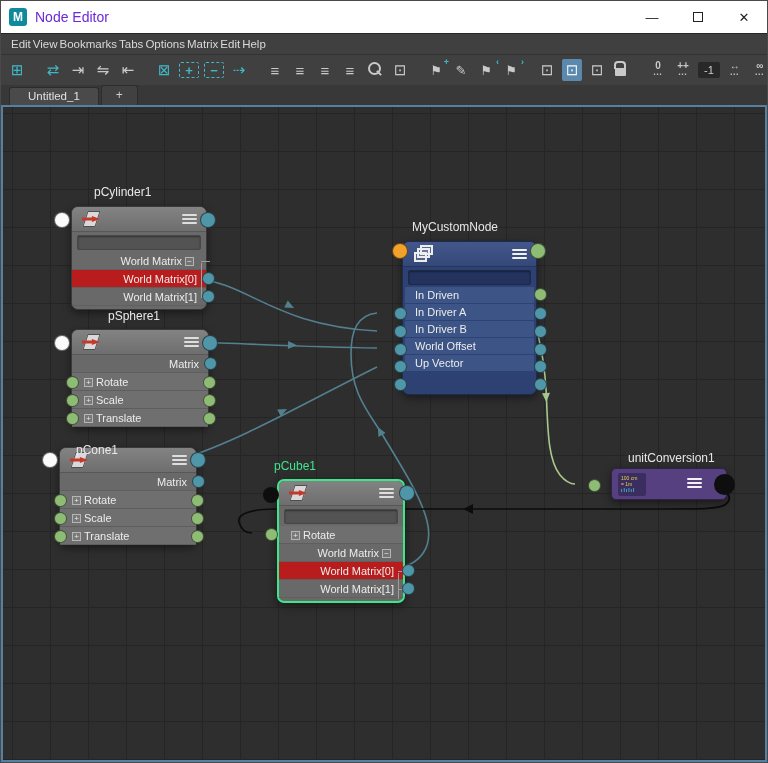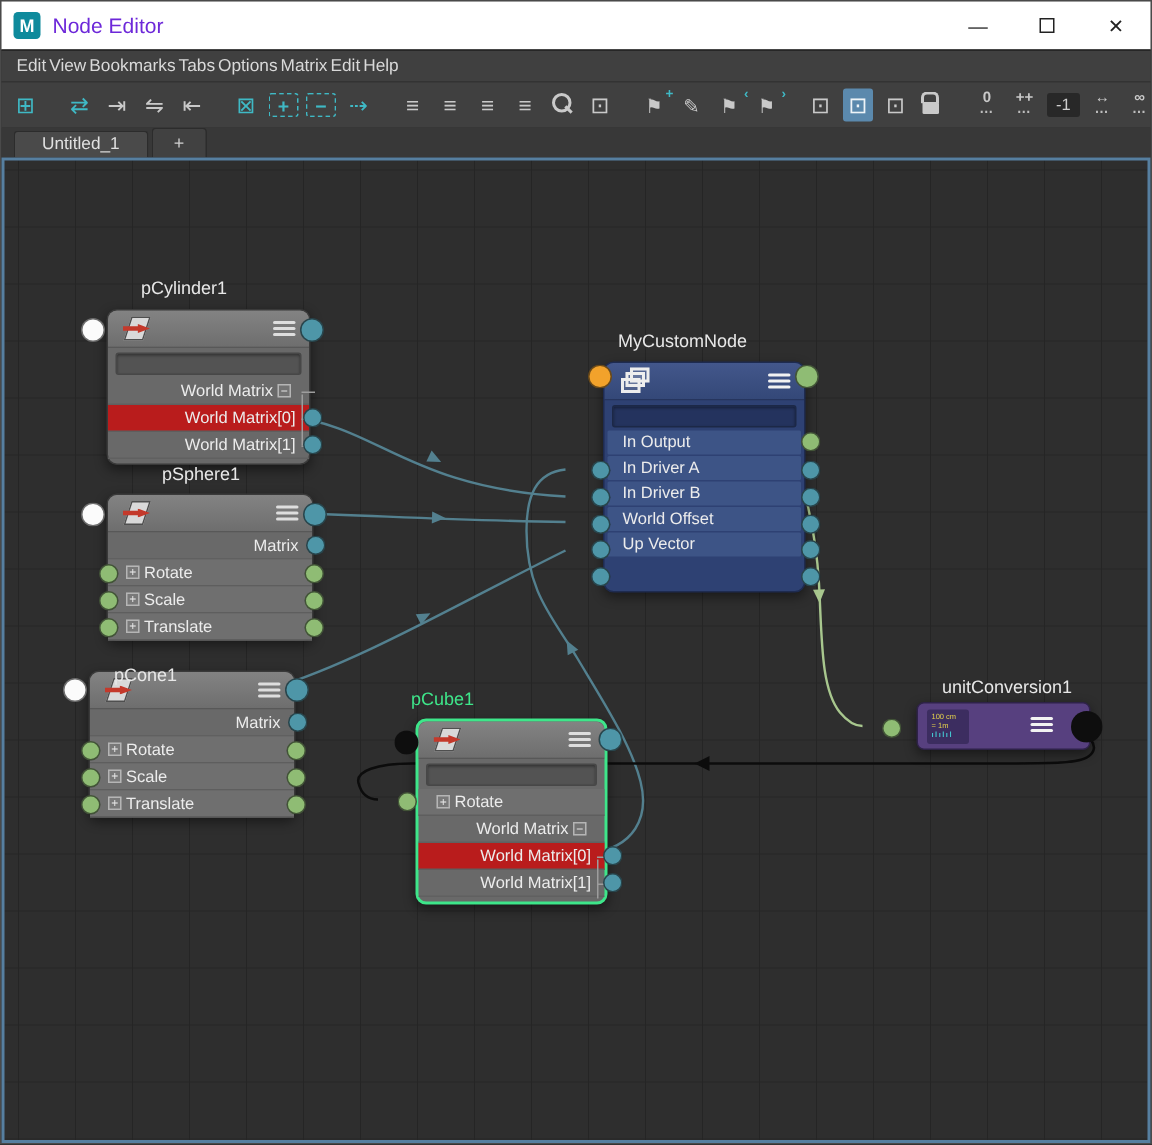--- a/index.html
+++ b/index.html
@@ -327,21 +327,21 @@
     <div class="node blue" style="left:383px;top:134px;width:135px;height:154px;">
       <div class="header">
         <span class="layers-icon">
             <i></i>
             <i></i>
             <i></i>
           </span>
         <span class="menu-icon"></span>
       </div>
       <div class="field"></div>
-      <div class="row bar"><span>In Output</span></div>
+      <div class="row bar"><span>In Driven</span></div>
       <div class="row bar"><span>In Driver A</span></div>
       <div class="row bar"><span>In Driver B</span></div>
       <div class="row bar"><span>World Offset</span></div>
       <div class="row bar"><span>Up Vector</span></div>
       <span class="port p16 c-orange" style="left:-11px;top:1px;"></span>
       <span class="port p16 c-green" style="left:127px;top:1px;"></span>
       <span class="port p13 c-green" style="left:131px;top:46px;"></span>
       <span class="port p13 c-teal" style="left:-9px;top:65px;"></span>
       <span class="port p13 c-teal" style="left:131px;top:65px;"></span>
       <span class="port p13 c-teal" style="left:-9px;top:83px;"></span>

